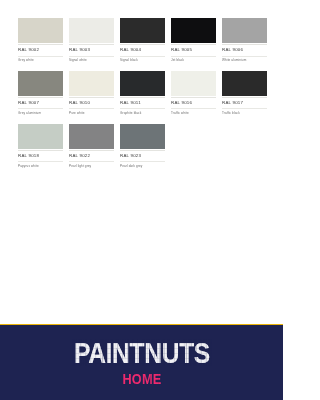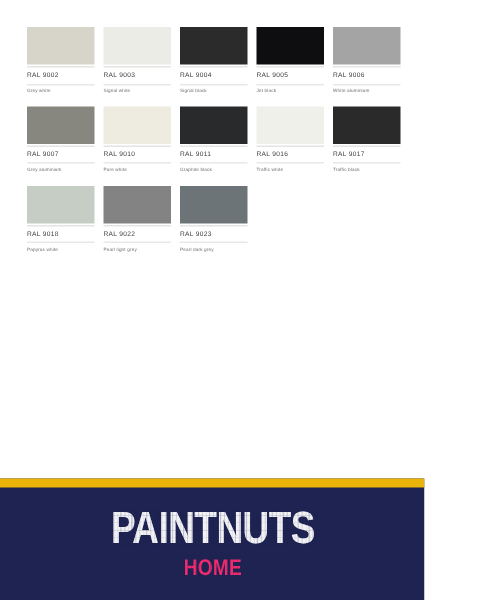--- a/index.html
+++ b/index.html
@@ -84,21 +84,21 @@
   }
 
   
   .footer {
     position: absolute;
     left: 0;
     right: 0;
     bottom: 0;
     height: 75px;
     background: #1e2351;
-    border-top: 6px solid #eab308;
+    border-top: 1px solid #eab308;
     display: flex;
     flex-direction: column;
     align-items: center;
     justify-content: center;
   }
 
   .brand {
     font-family: "Liberation Sans Narrow", "Liberation Sans", sans-serif;
     font-weight: 700;
     font-size: 30px;

